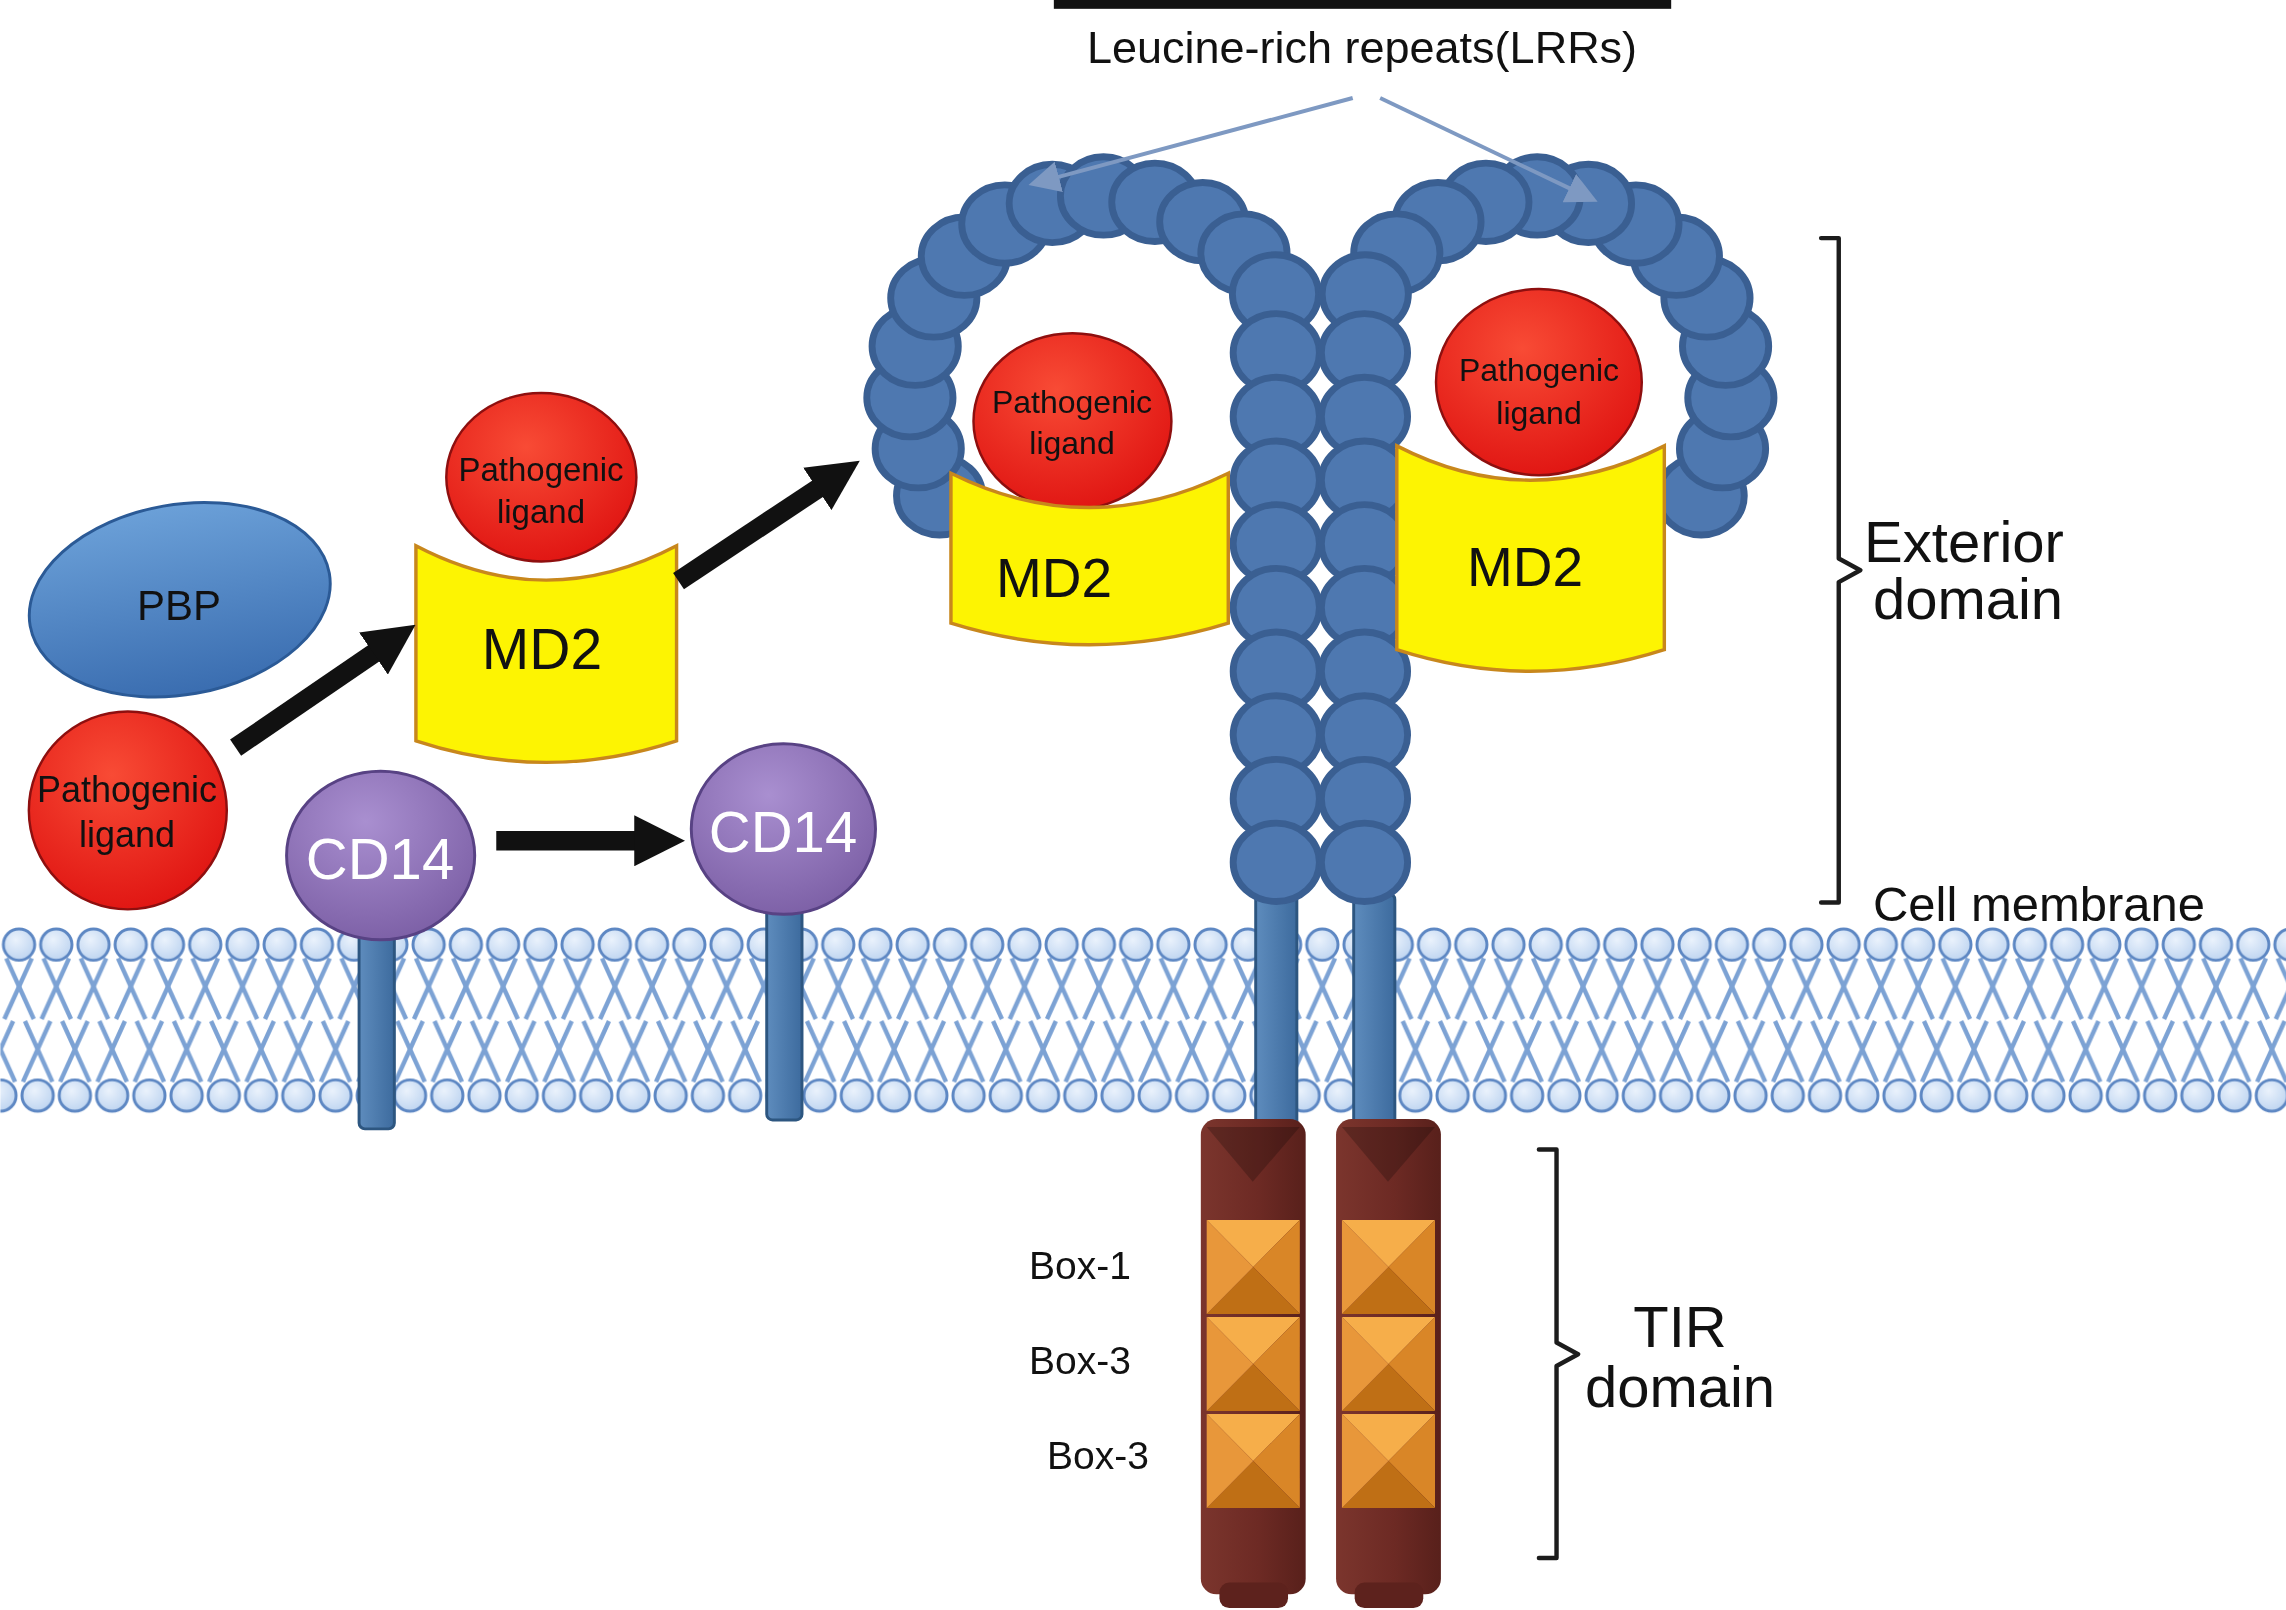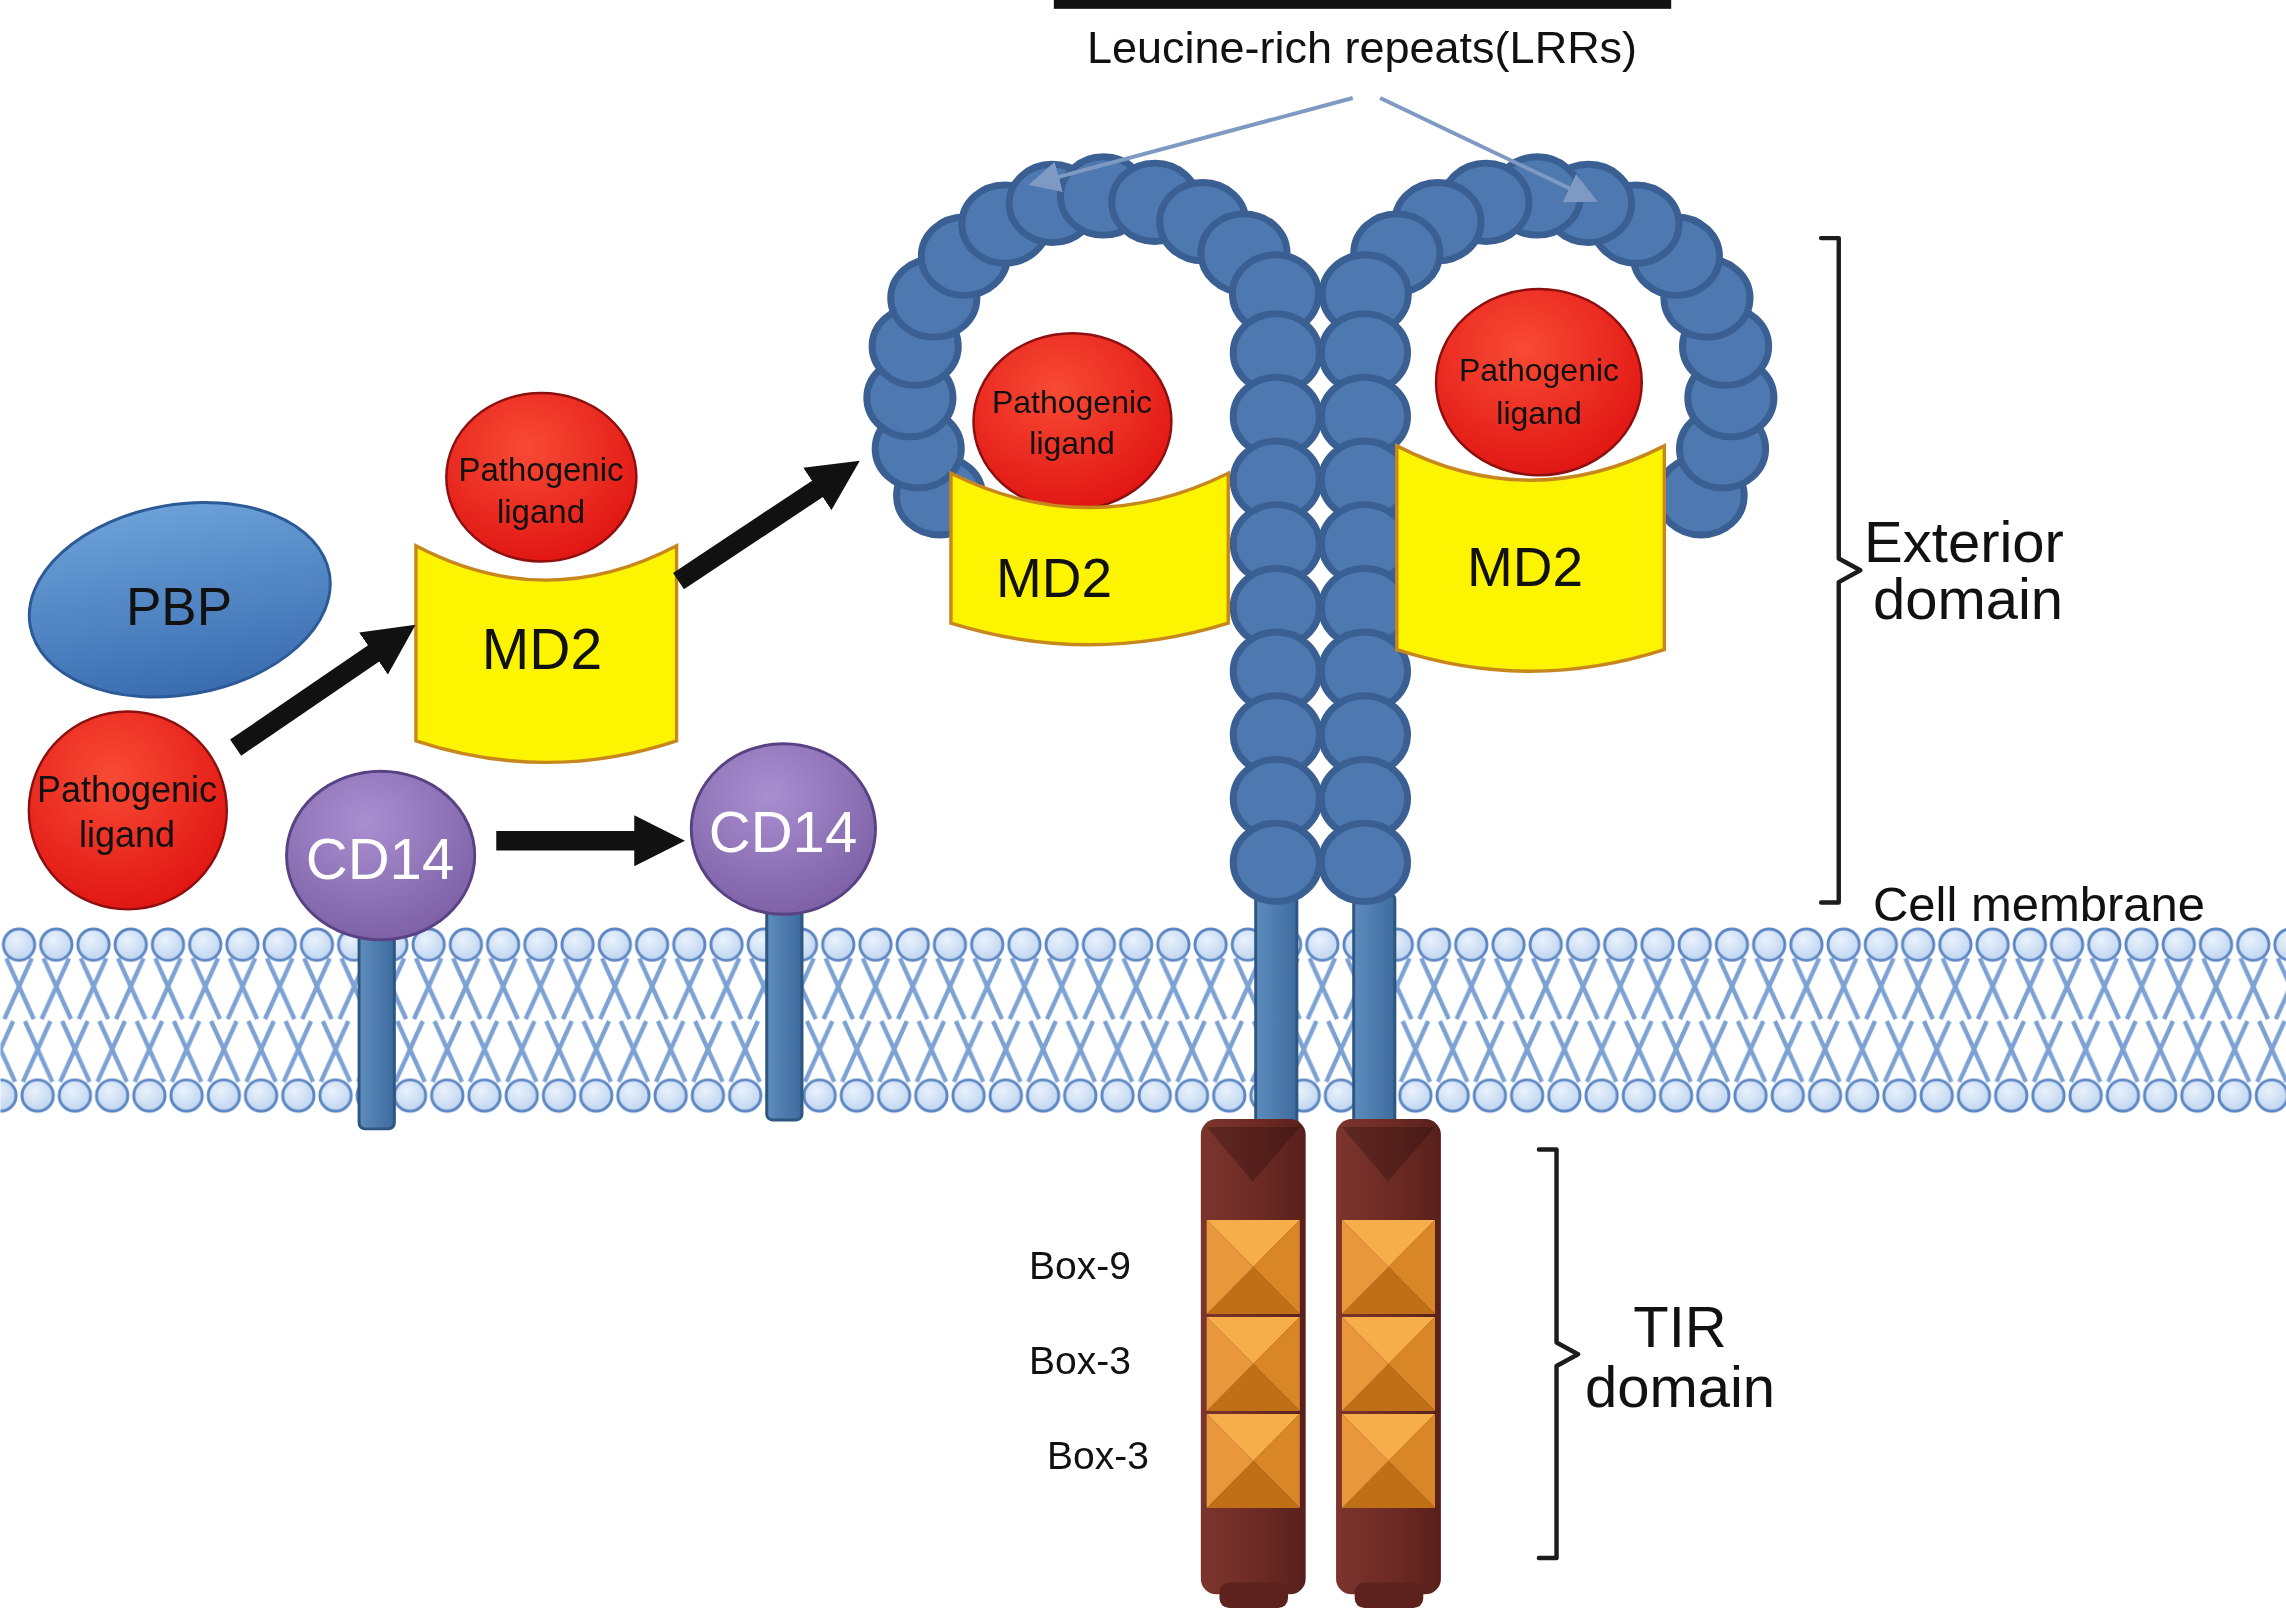--- a/index.html
+++ b/index.html
@@ -208,42 +208,42 @@
     <line x1="1380" y1="100" x2="1078" y2="181" stroke="#7e99c2" stroke-width="4" marker-end="url(#mThin)"></line>
     <line x1="1408" y1="100" x2="1603" y2="193" stroke="#7e99c2" stroke-width="4" marker-end="url(#mThin)"></line>
   </g>
 
   <path d="M1858,243 L1876,243 L1876,570 L1898,582 L1876,594 L1876,921 L1858,921" fill="none" stroke="#1c1c1c" stroke-width="4.5" stroke-linecap="round" stroke-linejoin="round"></path>
   <path d="M1570,1173 L1588,1173 L1588,1370 L1610,1382 L1588,1394 L1588,1590 L1570,1590" fill="none" stroke="#1c1c1c" stroke-width="4.5" stroke-linecap="round" stroke-linejoin="round"></path>
 </svg>
 
 <div class="lbl f-title" style="left:1362px;top:47px;">Leucine-rich repeats(LRRs)</div>
 
-<div class="lbl" style="left:179px;top:606px;font-size:53px;">PBP</div>
+<div class="lbl" style="left:179px;top:606px;font-size:42px;">PBP</div>
 
 <div class="lbl f-sm" style="left:127px;top:790px;font-size:36px;">Pathogenic</div>
 <div class="lbl f-sm" style="left:127px;top:835px;font-size:36px;">ligand</div>
 
 <div class="lbl f-sm" style="left:541px;top:469px;">Pathogenic</div>
 <div class="lbl f-sm" style="left:541px;top:511px;">ligand</div>
 
 <div class="lbl" style="left:542px;top:649px;font-size:57px;">MD2</div>
 
 <div class="lbl f-md white" style="left:380px;top:859px;">CD14</div>
 <div class="lbl f-md white" style="left:783px;top:832px;">CD14</div>
 
 <div class="lbl" style="left:1072px;top:402px;font-size:32px;">Pathogenic</div>
 <div class="lbl" style="left:1072px;top:443px;font-size:32px;">ligand</div>
 <div class="lbl" style="left:1054px;top:578px;font-size:55px;">MD2</div>
 
 <div class="lbl" style="left:1539px;top:370px;font-size:32px;">Pathogenic</div>
 <div class="lbl" style="left:1539px;top:413px;font-size:32px;">ligand</div>
 <div class="lbl" style="left:1525px;top:567px;font-size:55px;">MD2</div>
 
-<div class="lbl f-box" style="left:1080px;top:1265px;">Box-9</div>
+<div class="lbl f-box" style="left:1080px;top:1265px;">Box-1</div>
 <div class="lbl f-box" style="left:1080px;top:1360px;">Box-3</div>
 <div class="lbl f-box" style="left:1080px;top:1455px;margin-left:18px;">Box-3</div>
 
 <div class="lbl f-md" style="left:1964px;top:542px;">Exterior</div>
 <div class="lbl f-md" style="left:1968px;top:599px;">domain</div>
 
 <div class="lbl" style="left:2039px;top:904px;font-size:49px;">Cell membrane</div>
 
 <div class="lbl f-md" style="left:1680px;top:1327px;">TIR</div>
 <div class="lbl f-md" style="left:1680px;top:1387px;">domain</div>

